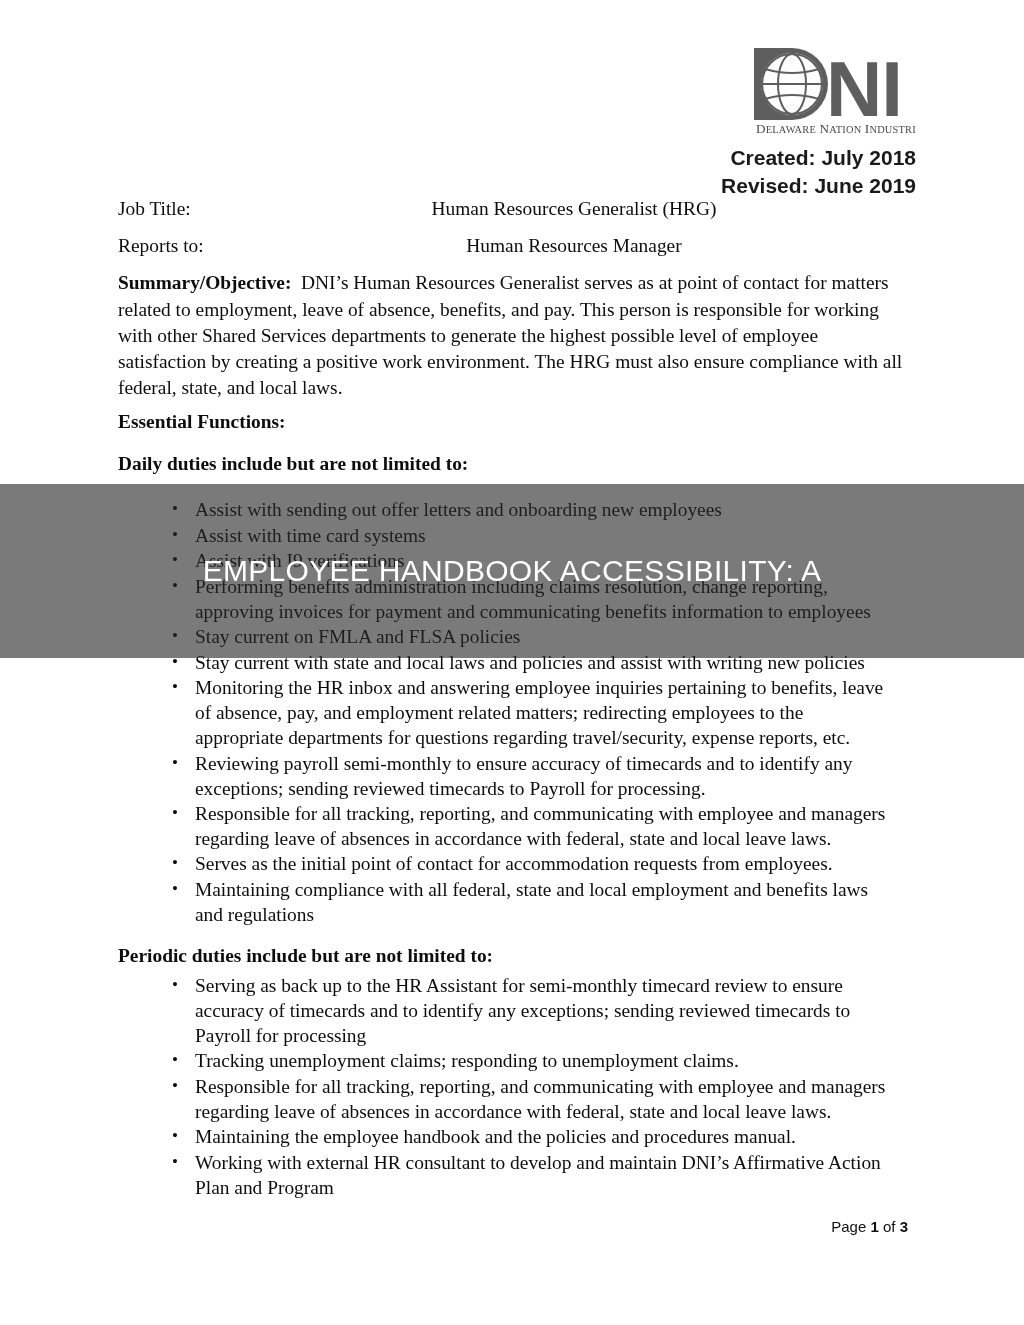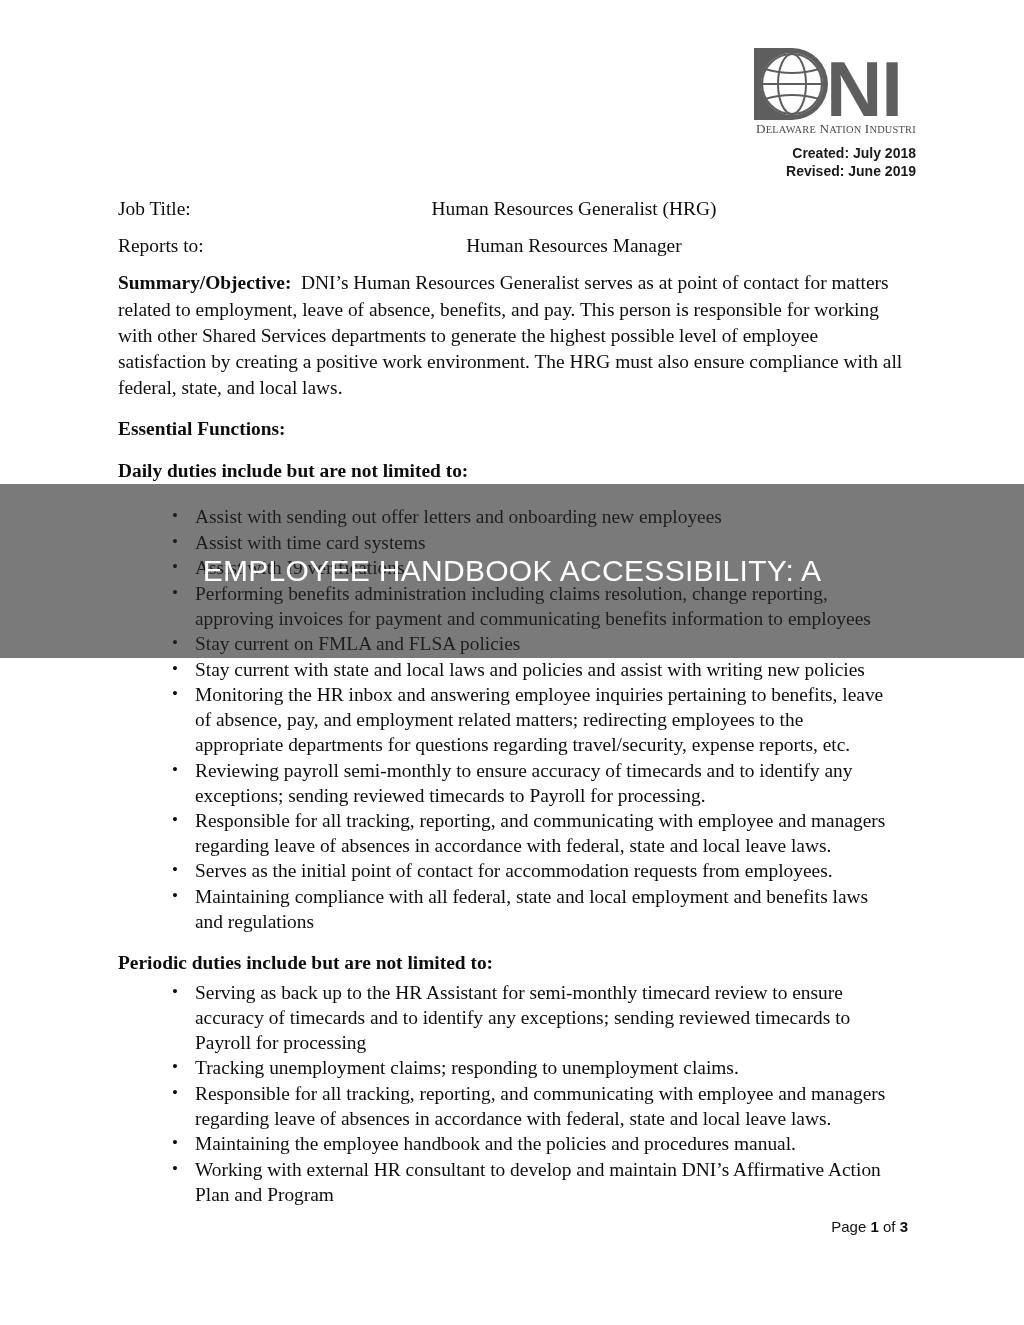--- a/index.html
+++ b/index.html
@@ -34,21 +34,21 @@
   .logo-wrap {
     display: flex;
     justify-content: flex-end;
     align-items: flex-end;
   }
   .logo-svg { display: block; }
 
   .doc-dates {
     margin-top: 8px;
     font-family: "Liberation Sans", sans-serif;
-    font-size: 14px;
+    font-size: 21px;
     font-weight: 700;
     color: #1a1a1a;
     line-height: 1.32;
     text-align: right;
   }
   .doc-dates div { white-space: nowrap; }
 
   
   .content {
     position: absolute;
@@ -65,21 +65,21 @@
     margin-bottom: 12px;
   }
   .field-label {
     width: 122px;
     flex: 0 0 122px;
   }
   .field-value { flex: 1; text-align: center; }
 
   .para {
     margin-top: 12px;
-    margin-bottom: 15px;
+    margin-bottom: 8px;
     text-align: left;
     line-height: 1.345;
   }
   .para b { font-weight: 700; }
 
   .section-head {
     font-weight: 700;
   }
   .section-head.tight { margin-top: 17px; }
 

